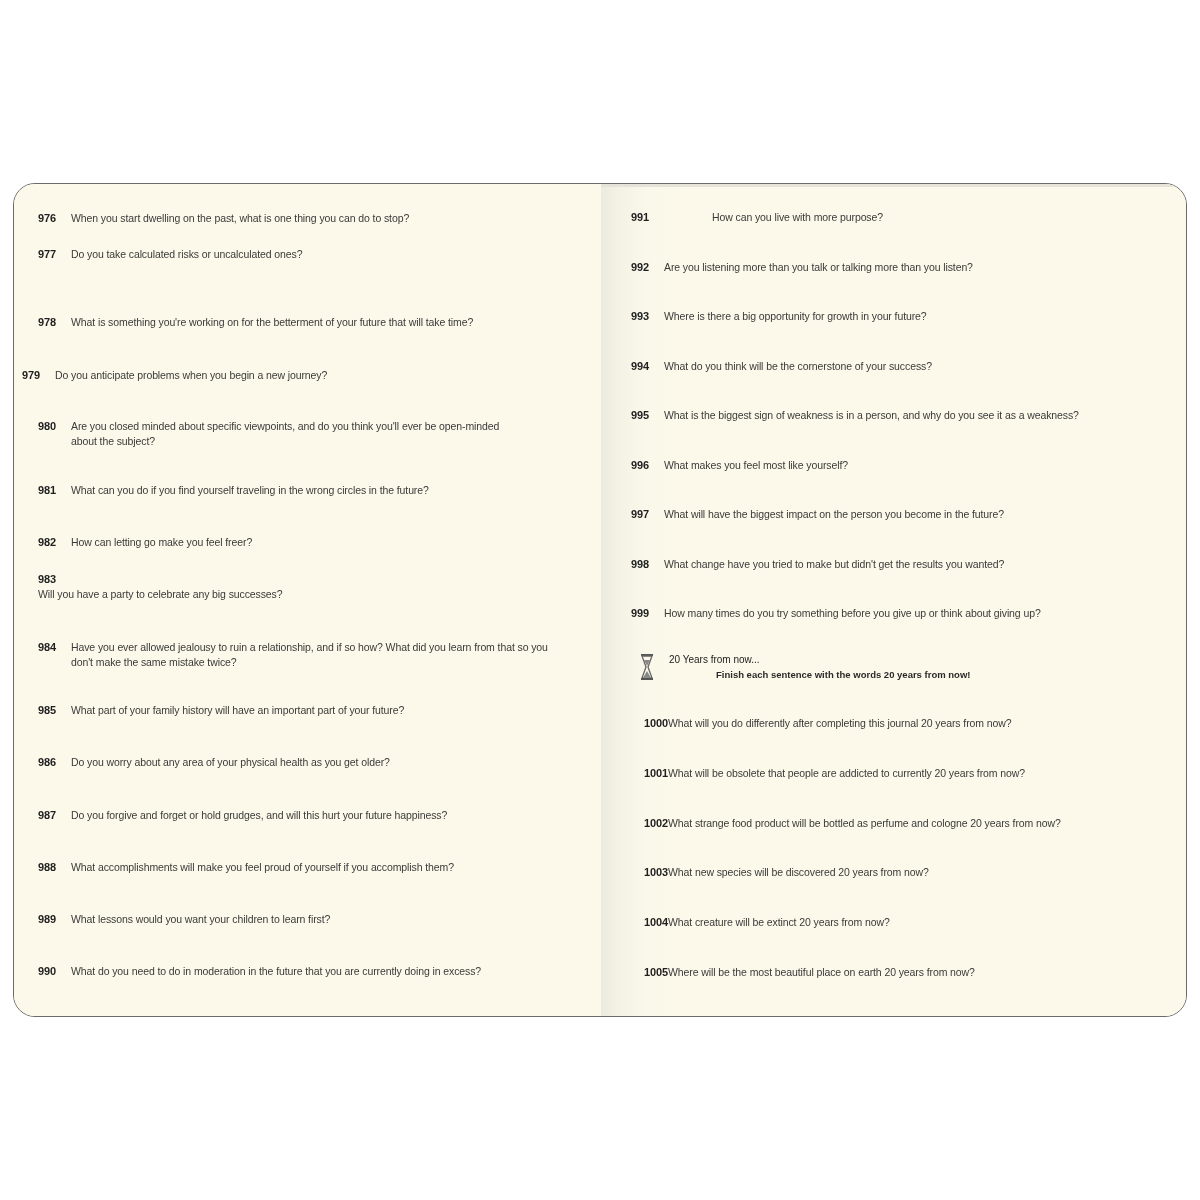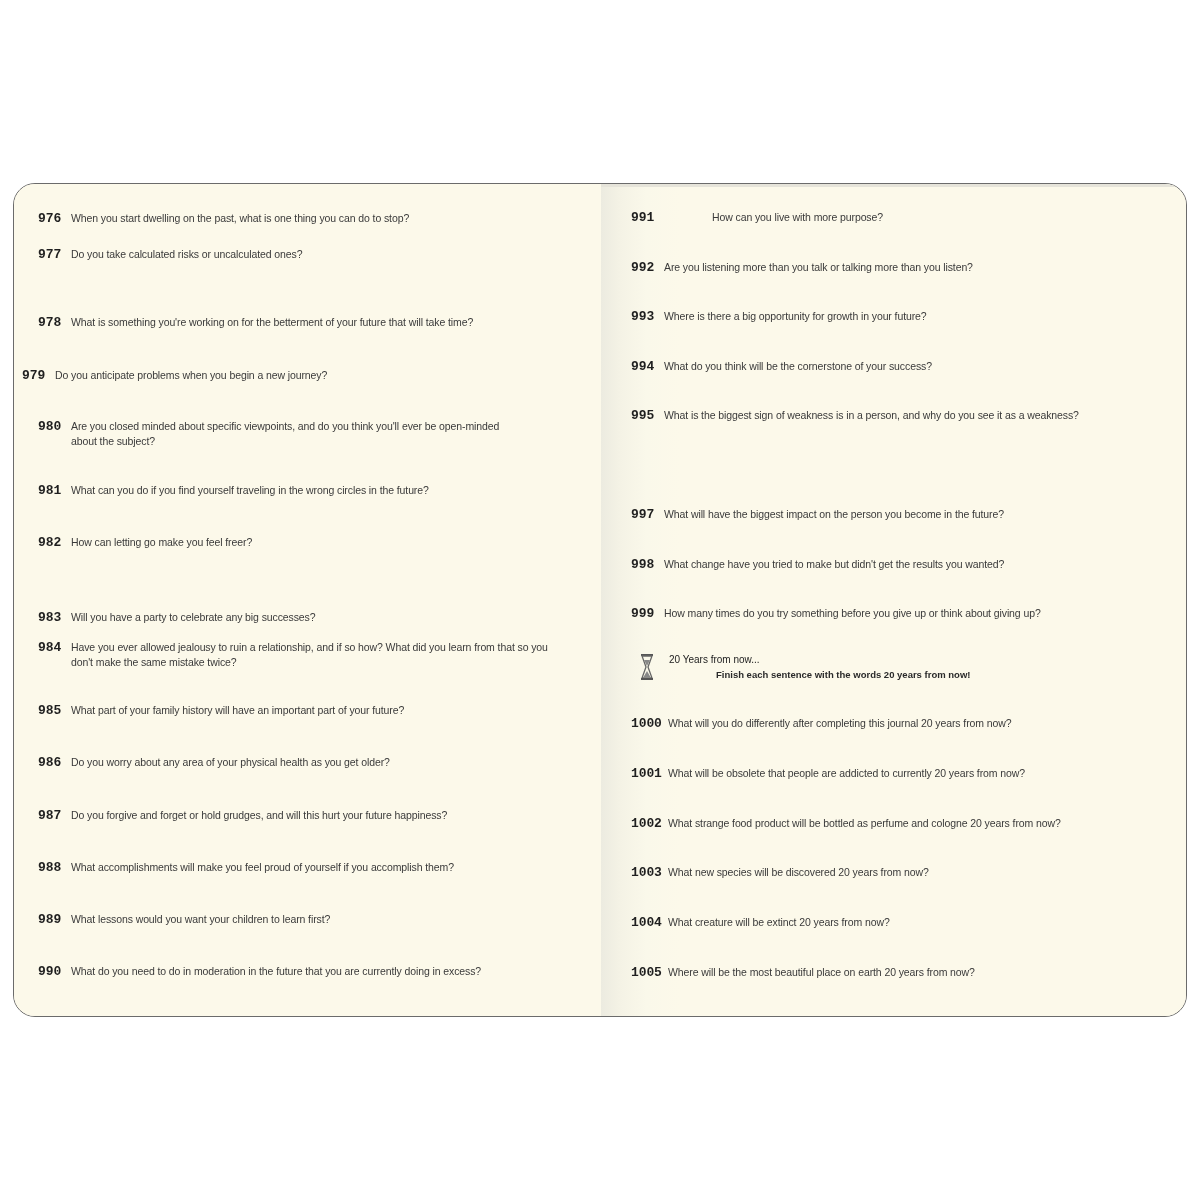--- a/index.html
+++ b/index.html
@@ -54,30 +54,29 @@
     display: flex;
     align-items: flex-start;
     font-size: 10.5px;
     line-height: 15px;
     letter-spacing: -0.1px;
   }
   .q .num {
     font-weight: bold;
     color: #1f1f1f;
     flex: 0 0 auto;
-    font-size: 13px;
-    font-family: Liberation Mono, monospace;
+    font-size: 11px;
   }
   .q .text {
     color: #3a3a3a;
   }
   .page-left .q .num { width: 33px; }
   .page-left .q .text { width: 480px; }
   .page-right .q .num { width: 33px; }
-  .page-right .q.wide .num { width: 37px; }
+  .page-right .q.wide .num { width: 37px; text-align: right; }
   .page-right .q .text { width: 510px; white-space: nowrap; }
 
   .section-header {
     position: absolute;
     left: 38px;
     top: 467px;
     display: flex;
     align-items: flex-start;
   }
   .section-icon {
@@ -126,21 +125,21 @@
       <span class="text" style="width:455px;">Are you closed minded about specific viewpoints, and do you think you'll ever be open-minded about the subject?</span>
     </div>
     <div class="q" style="left:24px; top:299px;">
       <span class="num">981</span>
       <span class="text">What can you do if you find yourself traveling in the wrong circles in the future?</span>
     </div>
     <div class="q" style="left:24px; top:351px;">
       <span class="num">982</span>
       <span class="text">How can letting go make you feel freer?</span>
     </div>
-    <div class="q" style="left:24px; top:426px;">
+    <div class="q" style="left:24px; top:388px;flex-direction:column;">
       <span class="num">983</span>
       <span class="text">Will you have a party to celebrate any big successes?</span>
     </div>
     <div class="q" style="left:24px; top:456px;">
       <span class="num">984</span>
       <span class="text" style="width:485px;">Have you ever allowed jealousy to ruin a relationship, and if so how? What did you learn from that so you don't make the same mistake twice?</span>
     </div>
     <div class="q" style="left:24px; top:519px;">
       <span class="num">985</span>
       <span class="text">What part of your family history will have an important part of your future?</span>
@@ -180,20 +179,24 @@
       <span class="num">993</span>
       <span class="text">Where is there a big opportunity for growth in your future?</span>
     </div>
     <div class="q" style="left:30px; top:175px;">
       <span class="num">994</span>
       <span class="text">What do you think will be the cornerstone of your success?</span>
     </div>
     <div class="q" style="left:30px; top:224px;">
       <span class="num">995</span>
       <span class="text">What is the biggest sign of weakness is in a person, and why do you see it as a weakness?</span>
+    </div>
+    <div class="q" style="left:30px; top:274px;">
+      <span class="num">996</span>
+      <span class="text">What makes you feel most like yourself?</span>
     </div>
     <div class="q" style="left:30px; top:323px;">
       <span class="num">997</span>
       <span class="text">What will have the biggest impact on the person you become in the future?</span>
     </div>
     <div class="q" style="left:30px; top:373px;">
       <span class="num">998</span>
       <span class="text">What change have you tried to make but didn't get the results you wanted?</span>
     </div>
     <div class="q" style="left:30px; top:422px;">

